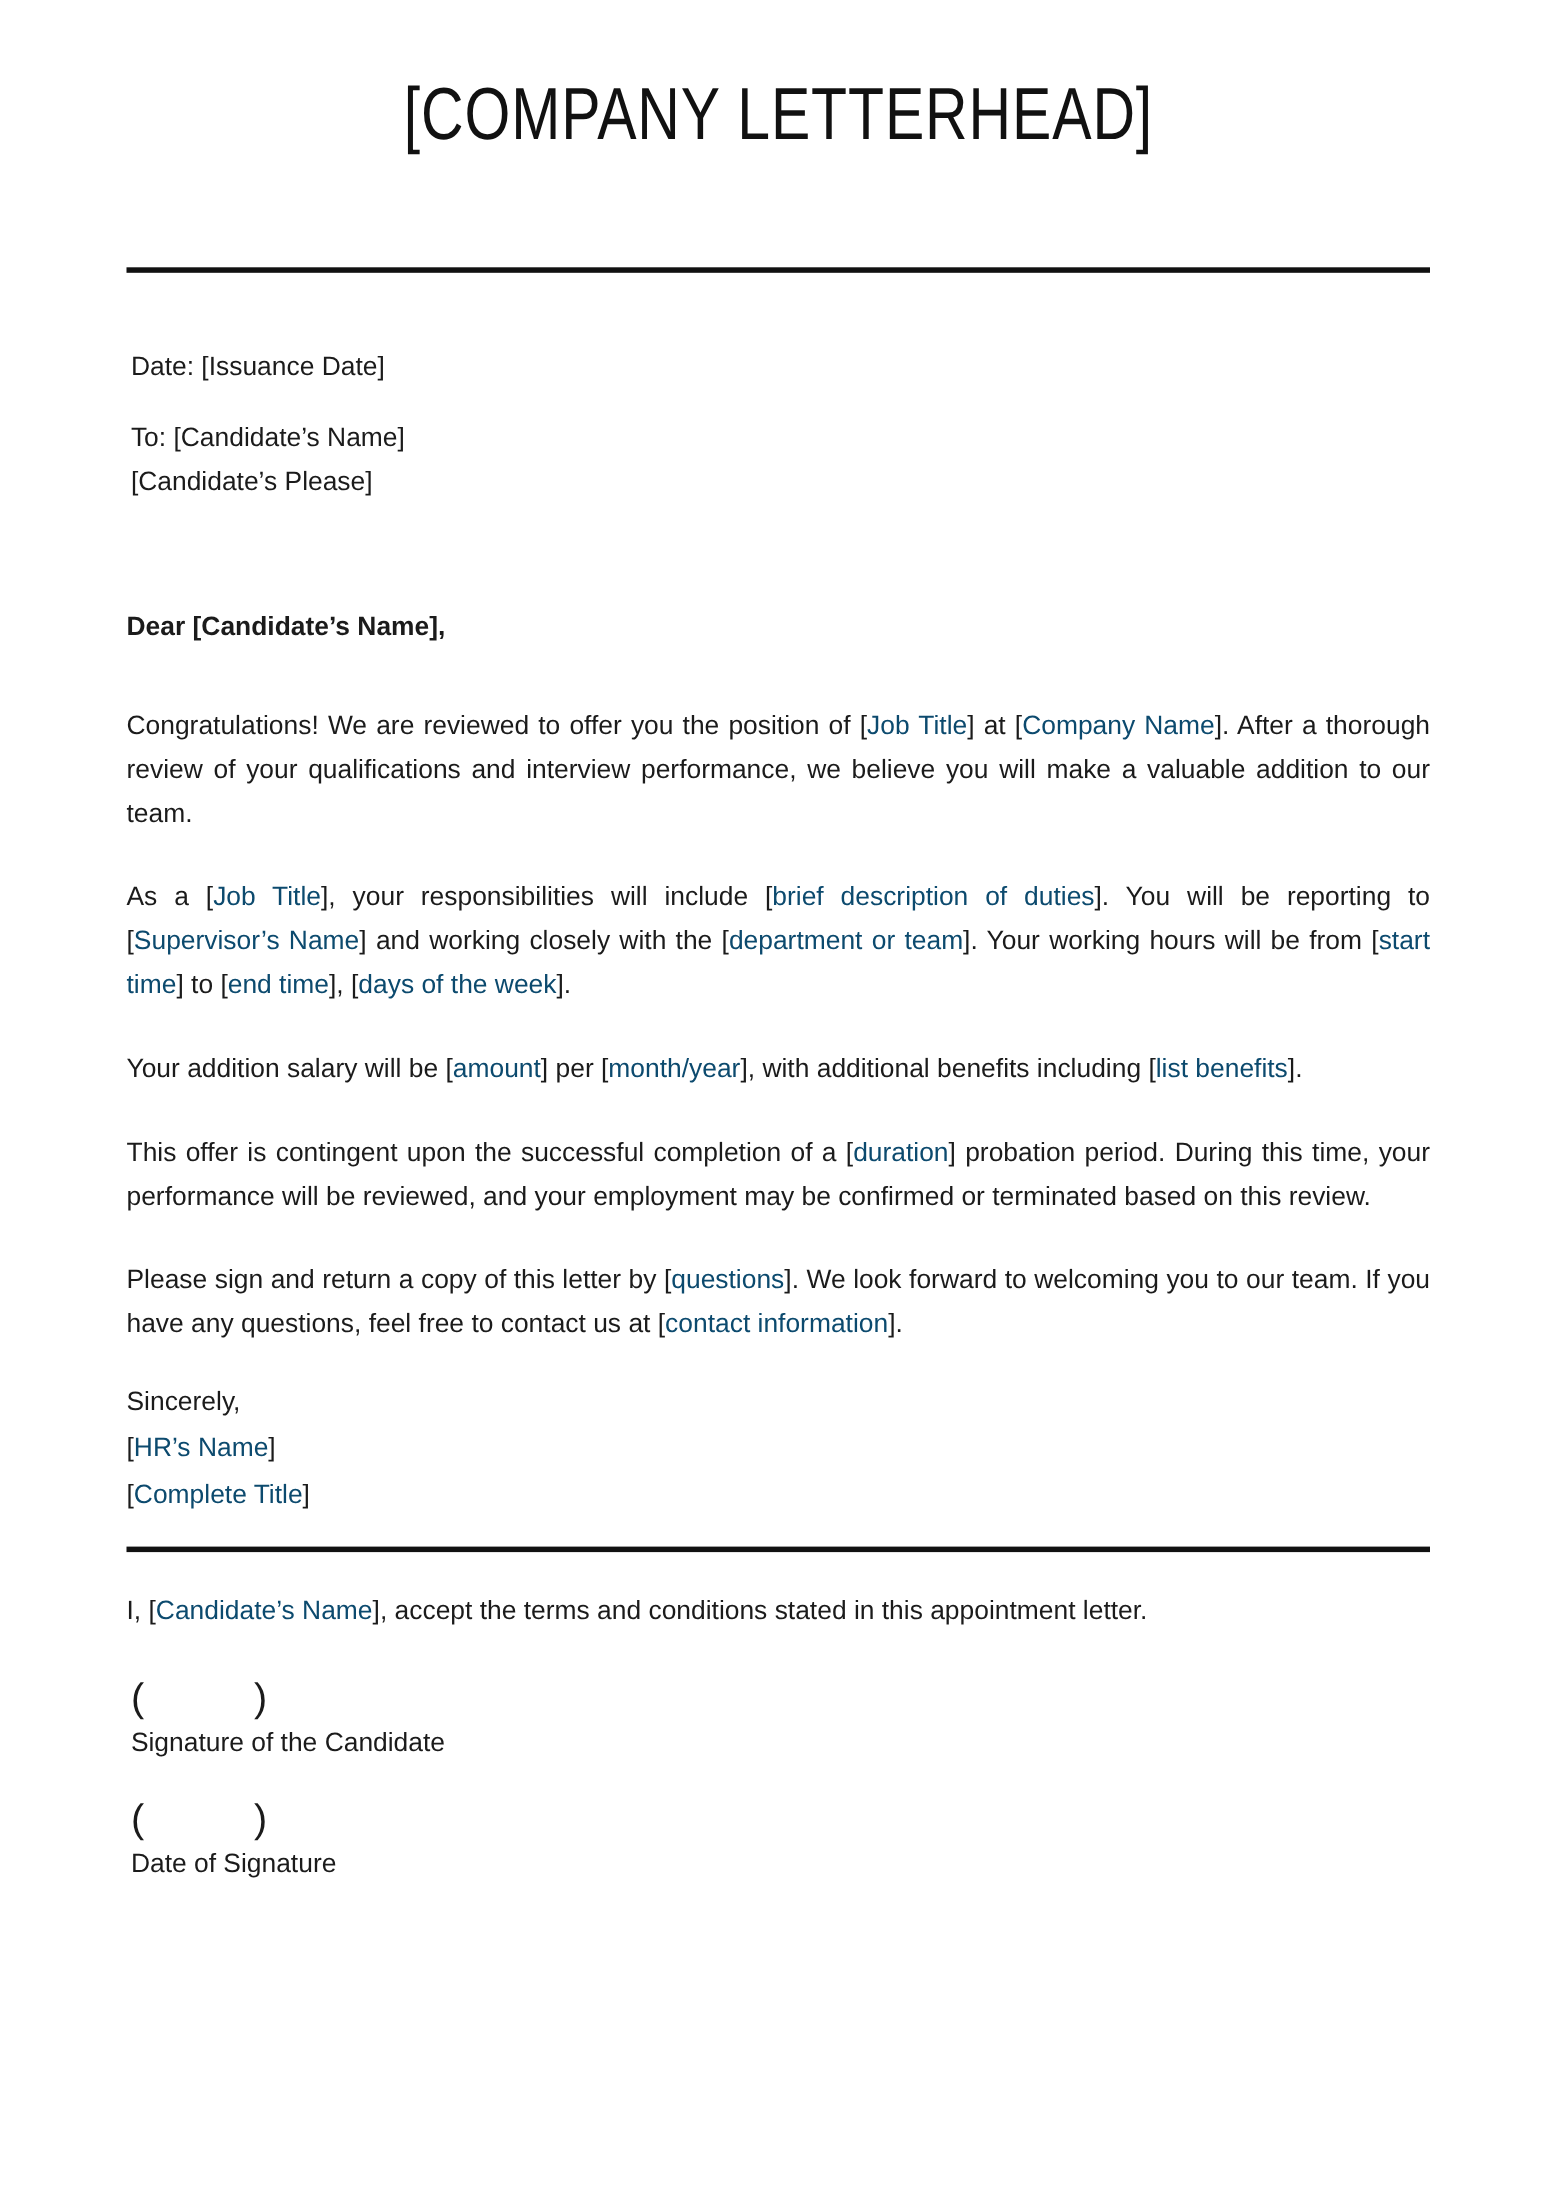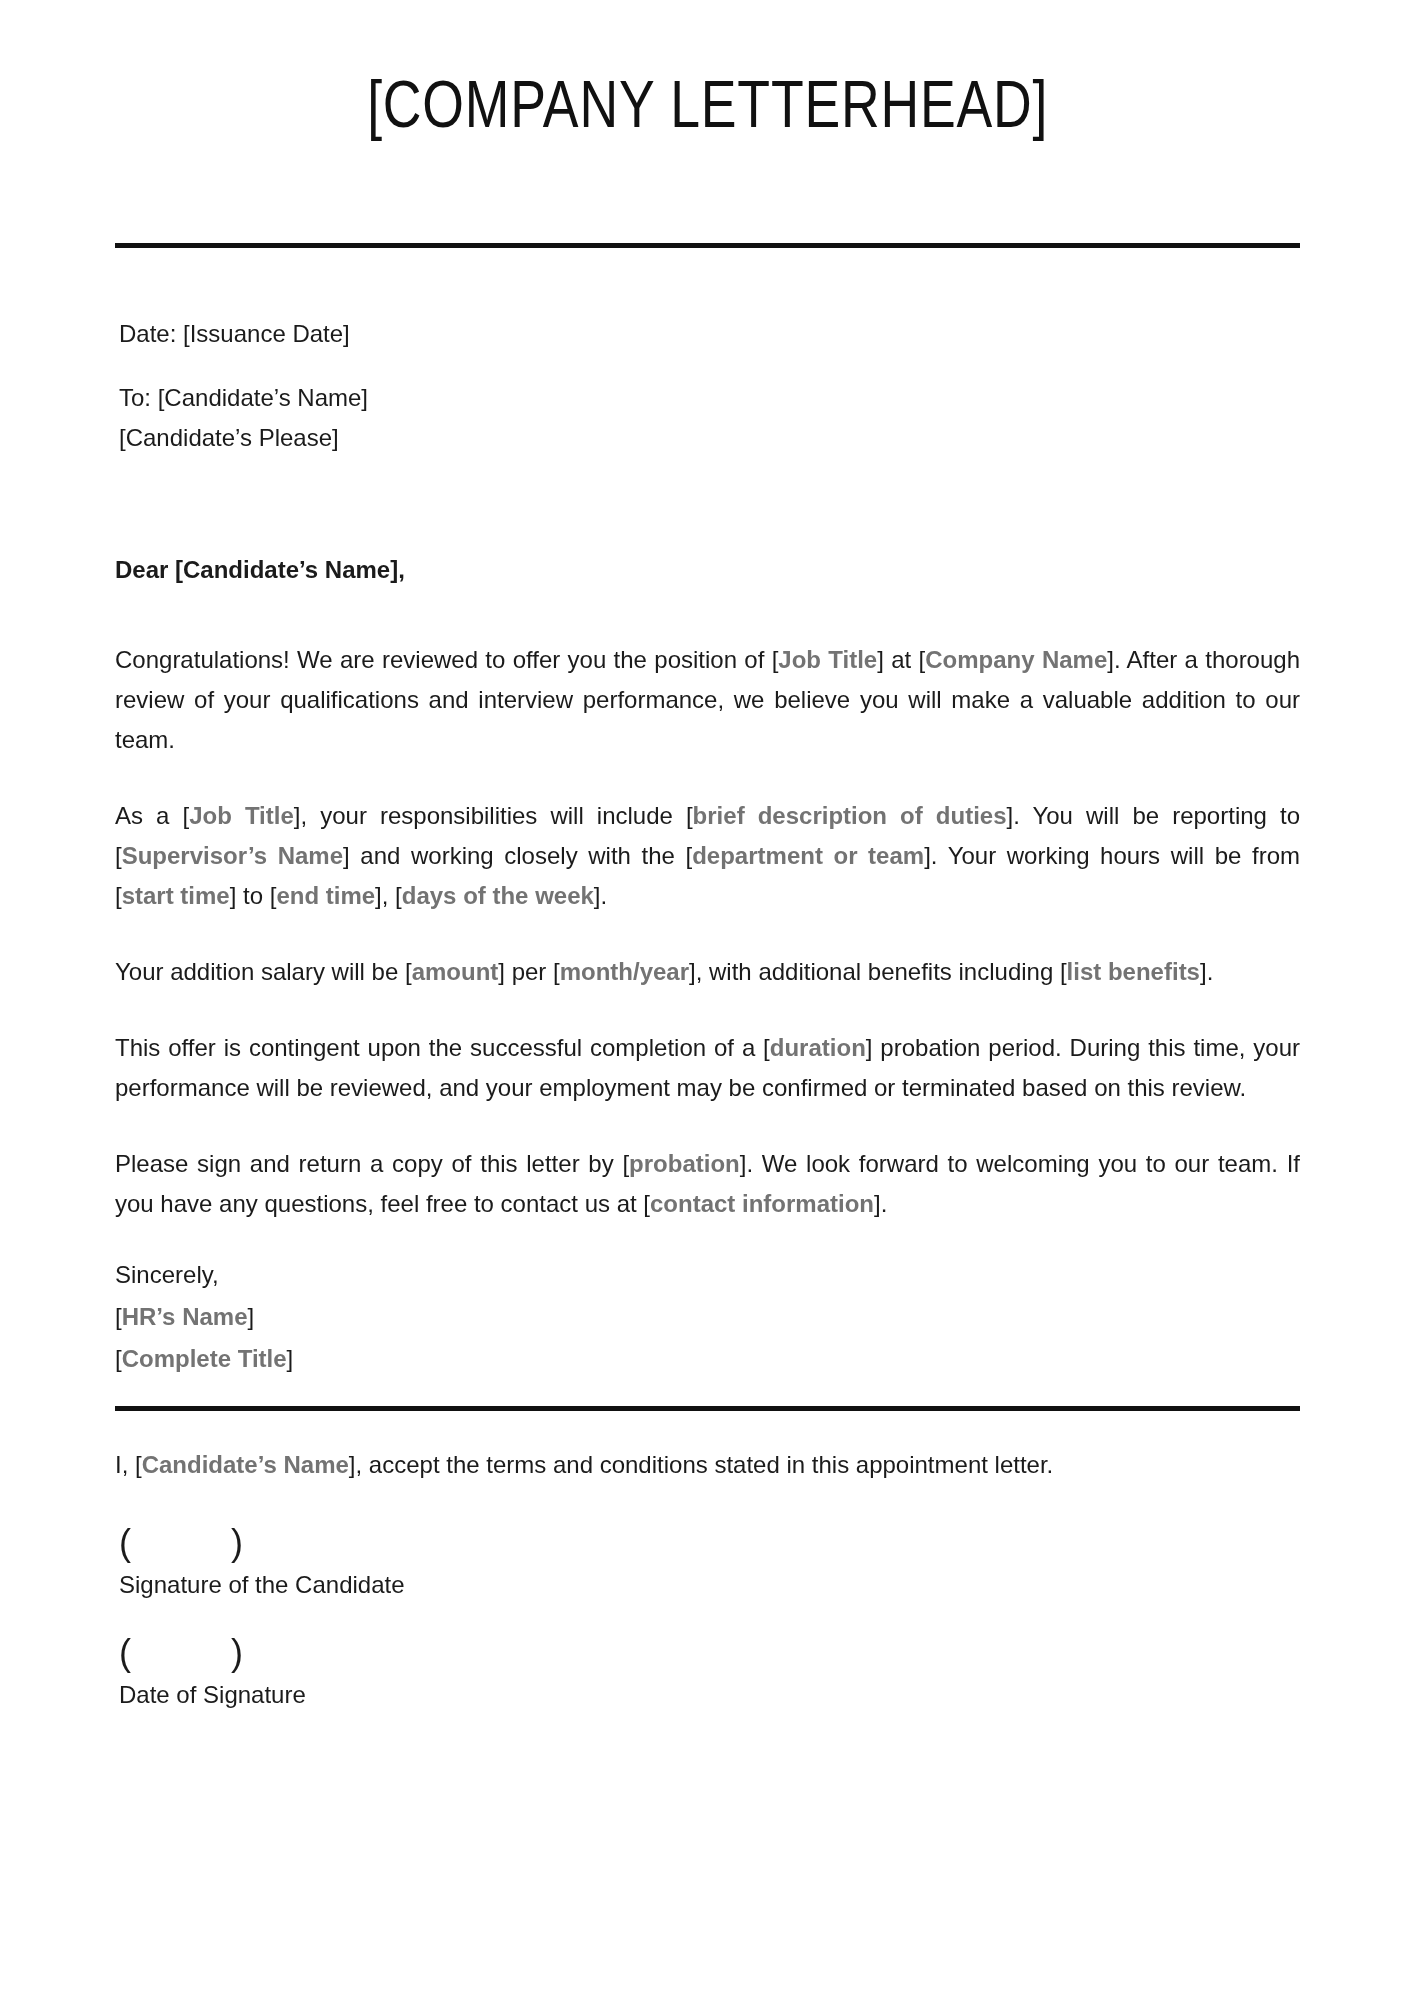--- a/index.html
+++ b/index.html
@@ -55,21 +55,21 @@
   .sig-block { padding-left: 4px; }
   .sig-block-1 { margin-top: 36px; }
   .sig-block-2 { margin-top: 26px; }
   .paren-line {
     font-size: 36px;
     line-height: 44px;
     font-weight: 400;
     color: #1b1b1b;
   }
   .sig-label { line-height: 40px; }
-  .b { font-weight: 700; color: #737373; }
+  .b { font-weight: 400; color: #0c4a6e; }
 </style>
 </head>
 <body>
 
 <div class="page">
 
   <div class="title-wrap">
     <span class="title">[COMPANY LETTERHEAD]</span>
   </div>
 
@@ -86,21 +86,21 @@
   <div class="salutation body-text">Dear [Candidate’s Name],</div>
 
   <p class="para para-first body-text"><span>Congratulations! We are reviewed to offer you the position of [</span><span class="b">Job Title</span><span>] at [</span><span class="b">Company Name</span><span>]. After a thorough review of your qualifications and interview performance, we believe you will make a valuable addition to our team.</span></p>
 
   <p class="para body-text"><span>As a [</span><span class="b">Job Title</span><span>], your responsibilities will include [</span><span class="b">brief description of duties</span><span>]. You will be reporting to [</span><span class="b">Supervisor’s Name</span><span>] and working closely with the [</span><span class="b">department or team</span><span>]. Your working hours will be from [</span><span class="b">start time</span><span>] to [</span><span class="b">end time</span><span>], [</span><span class="b">days of the week</span><span>].</span></p>
 
   <p class="para body-text"><span>Your addition salary will be [</span><span class="b">amount</span><span>] per [</span><span class="b">month/year</span><span>], with additional benefits including [</span><span class="b">list benefits</span><span>].</span></p>
 
   <p class="para body-text"><span>This offer is contingent upon the successful completion of a [</span><span class="b">duration</span><span>] probation period. During this time, your performance will be reviewed, and your employment may be confirmed or terminated based on this review.</span></p>
 
-  <p class="para body-text"><span>Please sign and return a copy of this letter by [</span><span class="b">probation</span><span>]. We look forward to welcoming you to our team. If you have any questions, feel free to contact us at [</span><span class="b">contact information</span><span>].</span></p>
+  <p class="para body-text"><span>Please sign and return a copy of this letter by [</span><span class="b">questions</span><span>]. We look forward to welcoming you to our team. If you have any questions, feel free to contact us at [</span><span class="b">contact information</span><span>].</span></p>
 
   <div class="closing body-text">
     <div>Sincerely,</div>
     <div><span>[</span><span class="b">HR’s Name</span><span>]</span></div>
     <div><span>[</span><span class="b">Complete Title</span><span>]</span></div>
   </div>
 
   <div class="divider divider-mid"></div>
 
   <p class="acceptance body-text"><span>I, [</span><span class="b">Candidate’s Name</span><span>], accept the terms and conditions stated in this appointment letter.</span></p>

